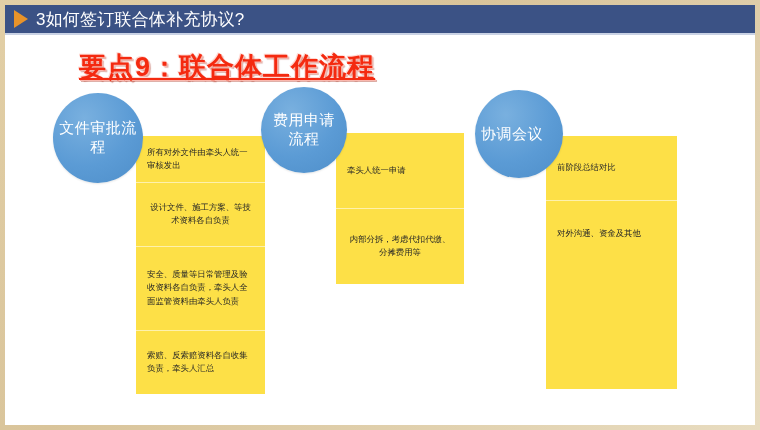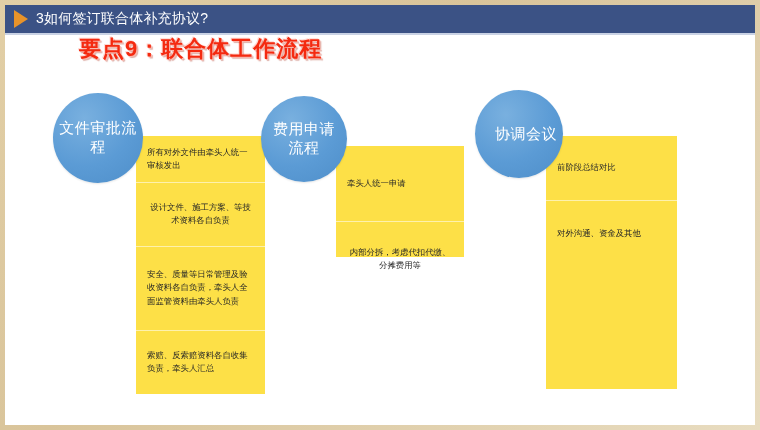--- a/index.html
+++ b/index.html
@@ -49,40 +49,41 @@
   #header-arrow {
     width: 0; height: 0;
     margin-left: 9px;
     border-top: 9px solid transparent;
     border-bottom: 9px solid transparent;
     border-left: 14px solid #e8932a;
     flex: 0 0 auto;
   }
   #header-title {
     color: #ffffff;
-    font-size: 14px;
+    font-size: 17px;
     letter-spacing: 0.2px;
     margin-left: 8px;
     white-space: nowrap;
   }
 
   
   #main-title {
     position: absolute;
     left: 74px;
-    top: 29px;
-    font-size: 22px;
+    top: 44px;
+    font-size: 27px;
     font-weight: bold;
     color: #f42a10;
     letter-spacing: 1px;
     white-space: nowrap;
     text-shadow:
        1px 1px 0 #fbb8ae,
        2px 2px 1px rgba(160,30,10,0.35),
       -1px -1px 0 #ffd8d2;
+    text-decoration: underline;
   }
 
   
   .flow-column {
     position: absolute;
   }
 
   .flow-panel {
     position: absolute;
     background: #fde047;
@@ -106,40 +107,40 @@
     height: 1px;
     background: rgba(255,255,255,0.55);
   }
 
   .flow-circle {
     position: absolute;
     border-radius: 50%;
     background: radial-gradient(circle at 35% 28%, #79b0df 0%, #5b9bd5 55%, #4e8ec9 100%);
     display: flex;
     align-items: center;
-    justify-content: flex-end;
+    justify-content: flex-start;
     text-align: center;
     color: #ffffff;
     font-size: 15px;
     line-height: 1.25;
     letter-spacing: 0.5px;
     z-index: 3;
     box-shadow: 0 1px 2px rgba(0,0,0,0.10);
   }
   .flow-circle span {
     display: block;
     padding: 0 6px;
   }
 
   
   #column-1 .flow-panel { left: 131px; top: 131px; width: 129px; height: 258px; }
   #column-1 .flow-circle { left: 48px; top: 88px; width: 90px; height: 90px; }
 
-  #column-2 .flow-panel { left: 331px; top: 141px; width: 128px; height: 111px; }
-  #column-2 .flow-circle { left: 256px; top: 91px; width: 86px; height: 86px; }
+  #column-2 .flow-panel { left: 331px; top: 128px; width: 128px; height: 151px; }
+  #column-2 .flow-circle { left: 256px; top: 82px; width: 86px; height: 86px; }
 
   #column-3 .flow-panel { left: 541px; top: 131px; width: 131px; height: 253px; }
   #column-3 .flow-circle { left: 470px; top: 85px; width: 88px; height: 88px; }
 </style>
 </head>
 <body>
 
 <div id="slide-frame">
   <div id="slide-canvas">
 

